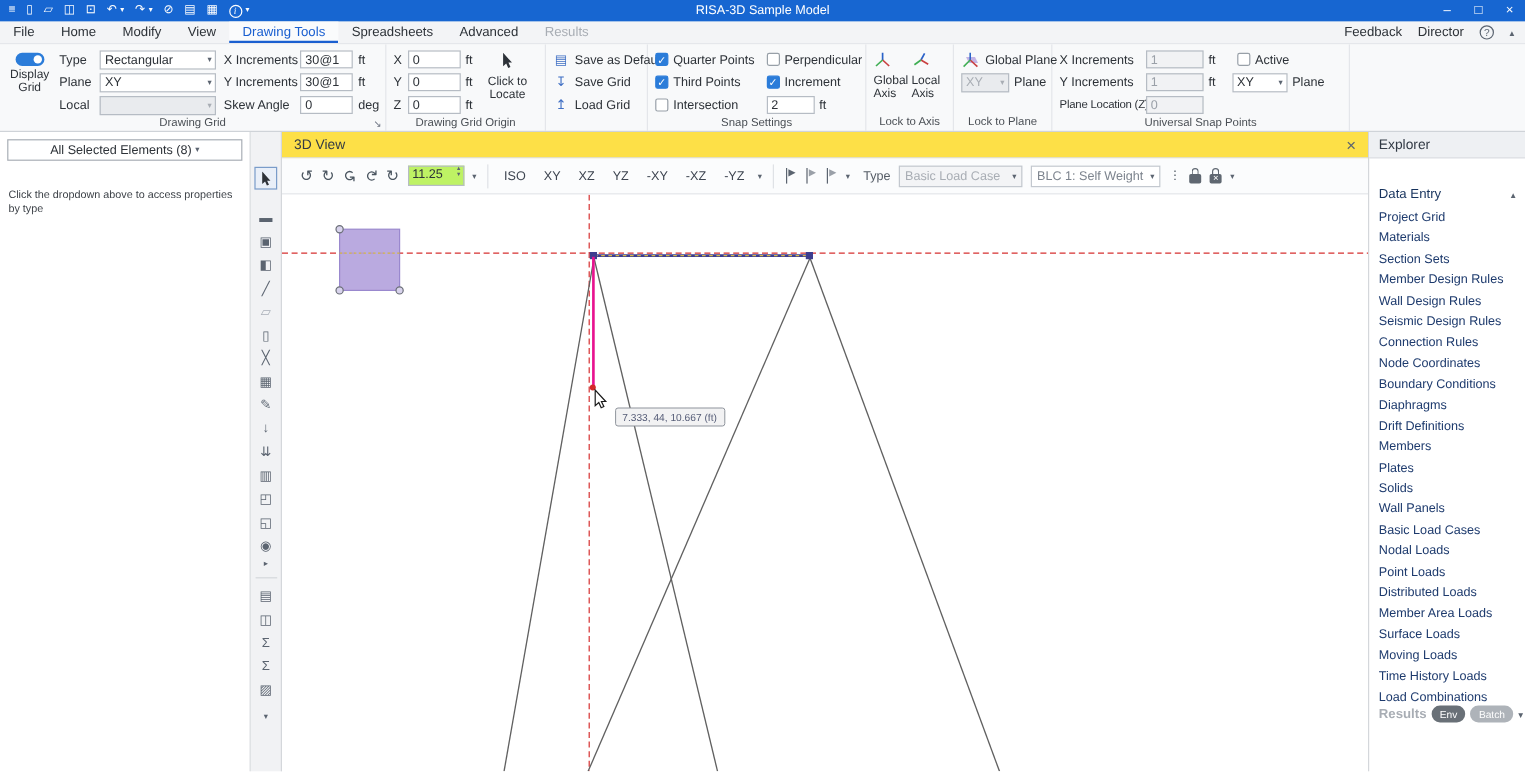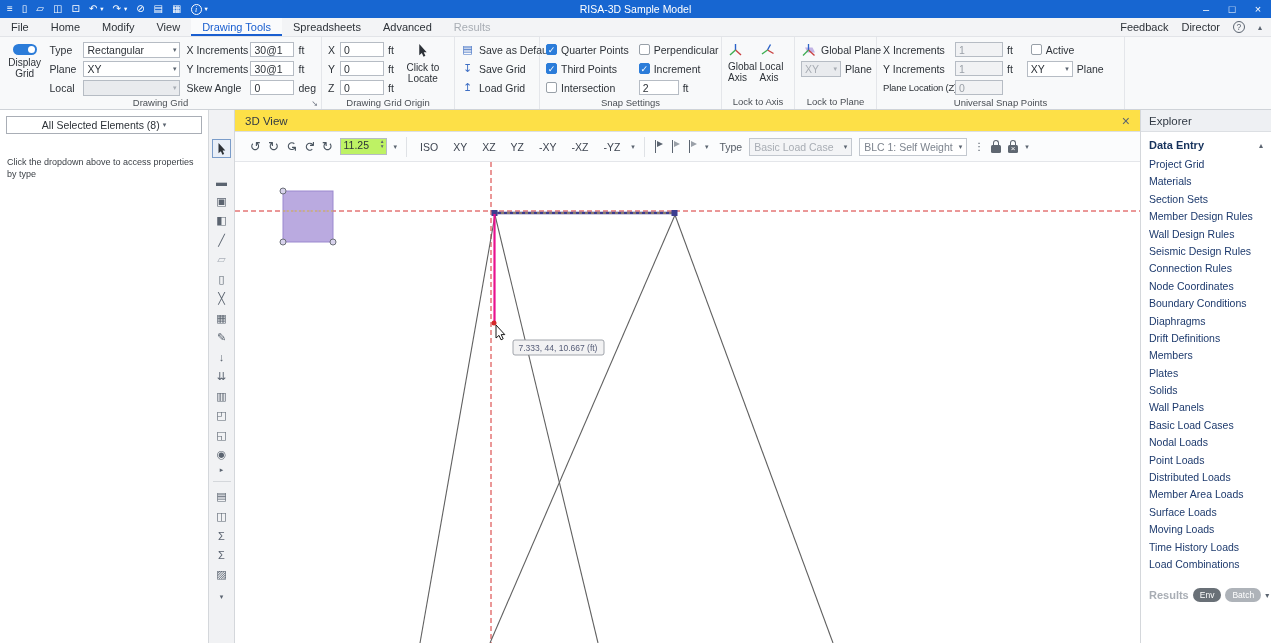--- a/index.html
+++ b/index.html
@@ -94,21 +94,21 @@
   .flagicon::after{content:"";position:absolute;left:3px;top:1px;border-left:6px solid #5b6470;border-top:3px solid transparent;border-bottom:3px solid transparent}
   .flagicon.hollow::after{border-left-color:#9aa0a8}
   .lockicon{position:relative;width:10px;height:8px;background:#5f6771;border-radius:1.5px;margin-top:5px}
   .lockicon::before{content:"";position:absolute;top:-5px;left:2px;width:4px;height:5px;border:1.5px solid #5f6771;border-bottom:none;border-radius:3px 3px 0 0}
   .lockicon.x::after{content:"×";position:absolute;inset:-1px 0 0;color:#fff;font-size:8px;line-height:9px;text-align:center}
   .canvas{position:relative;flex:1;overflow:hidden}
   .canvas svg{display:block}
 
   
   .explorer{position:absolute;top:110px;left:1140px;width:131px;bottom:0;background:#fff;border-left:1px solid #d4d7db}
-  .exp-section{display:flex;align-items:center;padding:7px 8px 5px;font-size:11px;font-weight:bold;color:#16325c}
+  .exp-section{display:flex;align-items:center;padding:24px 8px 5px;font-size:11px;font-weight:normal;color:#16325c}
   .exp-section .chev{margin-left:auto}
   .exp-item{padding-left:8px;height:17.4px;line-height:17.4px;font-size:10.5px;color:#1d3a6d;white-space:nowrap}
   .exp-results{position:absolute;left:0;right:0;top:478px;display:flex;align-items:center;padding:0 6px 0 8px;gap:4px}
   .exp-results .rlbl{font-size:11px;font-weight:bold;color:#a8adb4;flex:1}
   .pill{font-size:8.5px;color:#fff;border-radius:8px;padding:2px 7px}
   .pill.env{background:#697077}
   .pill.batch{background:#aeb3b9}
 </style>
 </head>
 <body>

